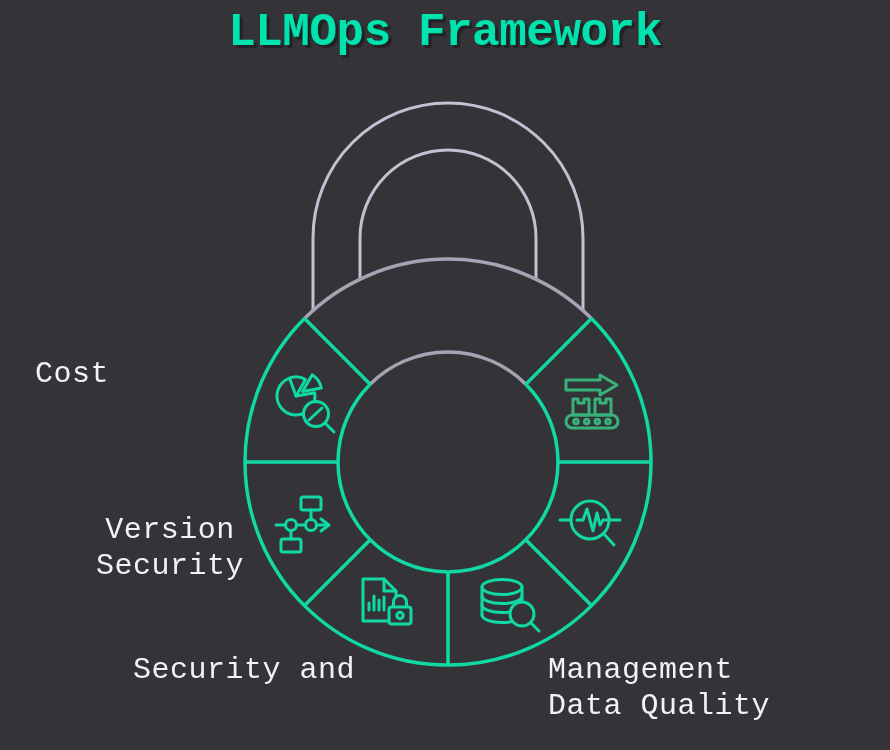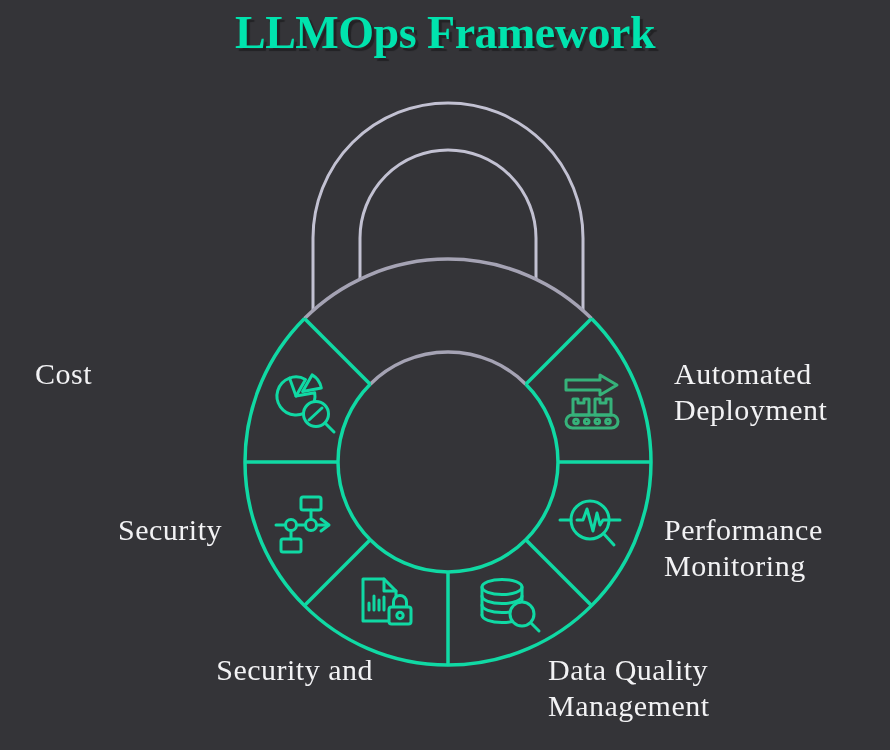--- a/index.html
+++ b/index.html
@@ -12,21 +12,21 @@
     --deployment-icon: #36b27a;
   }
   * { margin: 0; padding: 0; box-sizing: border-box; }
   html, body { background: var(--background); }
   .canvas {
     position: relative;
     width: 890px;
     height: 750px;
     background: var(--background);
     overflow: hidden;
-    font-family: Liberation Serif, serif;
+    font-family: Liberation Mono, monospace;
   }
   .title {
     position: absolute;
     top: 4px;
     left: 0;
     width: 100%;
     text-align: center;
     font-size: 46px;
     line-height: 58px;
     font-weight: 900;
@@ -48,21 +48,21 @@
     font-size: 30px;
     line-height: 36px;
     font-weight: 300;
     letter-spacing: 0.5px;
     white-space: nowrap;
   }
   .label-cost        { left: 35px;  top: 356px; text-align: left; }
   .label-deploy      { left: 674px; top: 356px; text-align: left; }
   .label-version     { left: 70px;  top: 512px; width: 200px; text-align: center; }
   .label-perf        { left: 664px; top: 512px; text-align: left; }
-  .label-security    { left: 133px; top: 652px; width: 240px; text-align: right; }
+  .label-security    { left: 133px; top: 652px; width: 240px; text-align: left; }
   .label-dataquality { left: 548px; top: 652px; text-align: left; }
 </style>
 </head>
 <body>
 
 <div class="canvas">
 
   <h1 class="title">LLMOps Framework</h1>
 
   <svg class="lock" width="890" height="750" viewBox="0 0 890 750">
@@ -151,36 +151,29 @@
       <path d="M -26,9 A 20 7.5 0 0 0 14,9"></path>
       <circle class="fill-bg" cx="14" cy="8" r="12"></circle>
       <line x1="23" y1="17" x2="31" y2="25"></line>
     </g>
   </svg>
 
   <div class="label label-cost">
     <div>Cost</div>
   </div>
 
-  <div class="label label-deploy">
-    <div>Automated</div>
-    <div>Deployment</div>
-  </div>
 
   <div class="label label-version">
+    <div>Version</div>
     <div>Security</div>
   </div>
 
-  <div class="label label-perf">
-    <div>Performance</div>
-    <div>Monitoring</div>
-  </div>
 
   <div class="label label-security">
     <div>Security and</div>
   </div>
 
   <div class="label label-dataquality">
+    <div>Management</div>
     <div>Data Quality</div>
-    <div>Management</div>
   </div>
 
 </div>
 
 </body></html>

